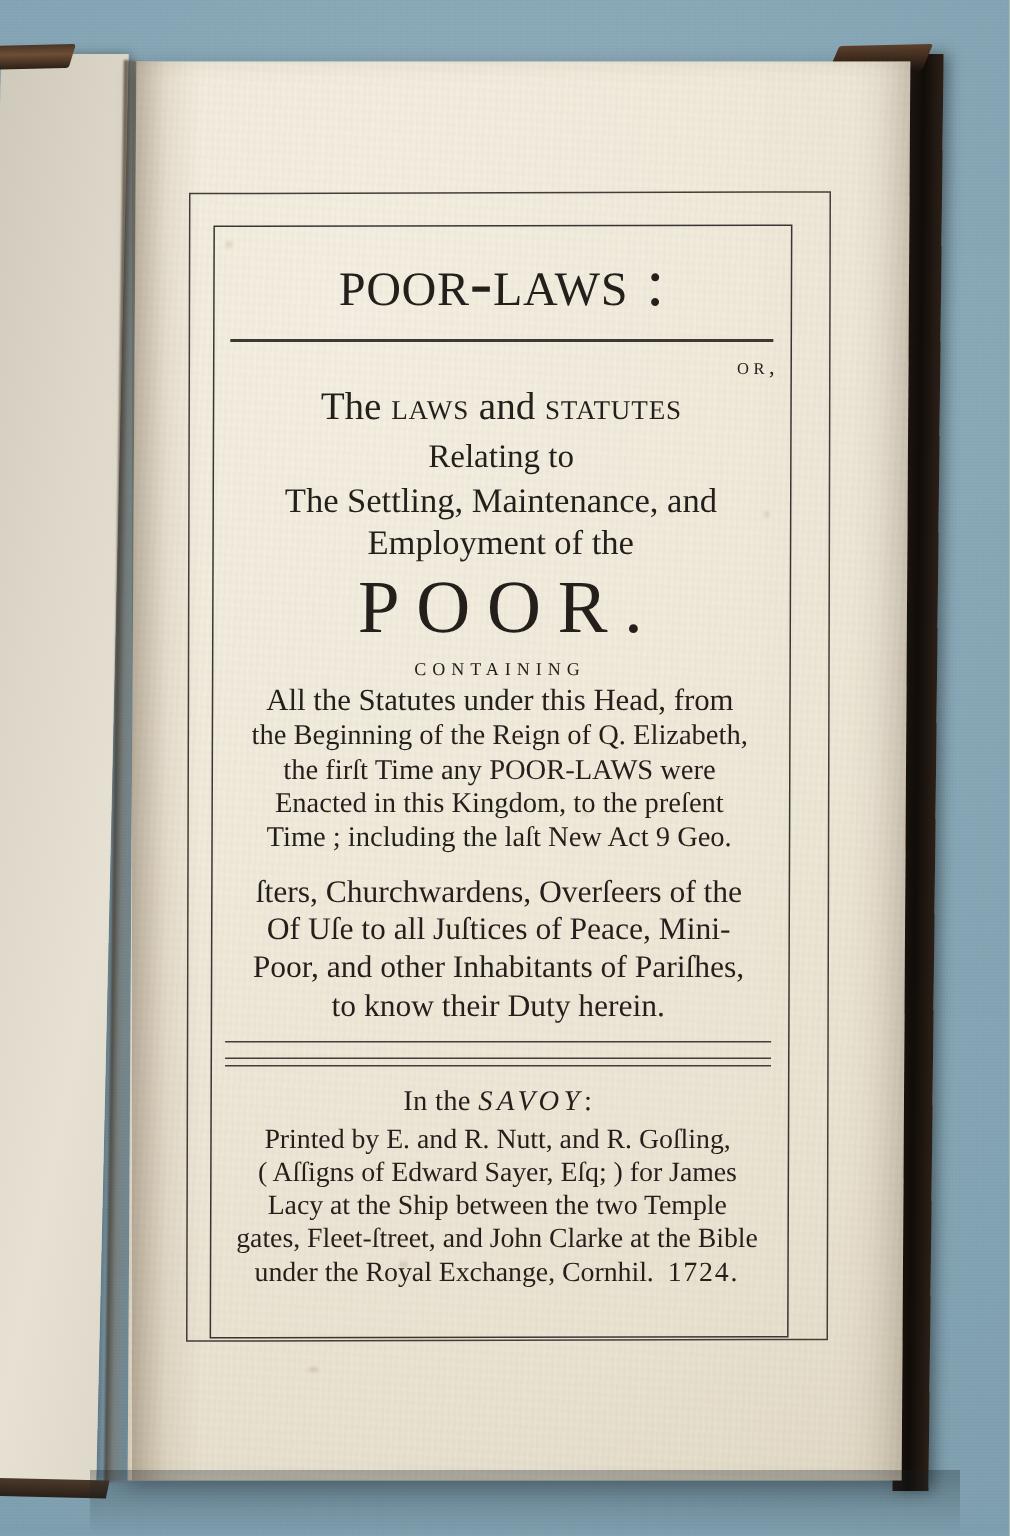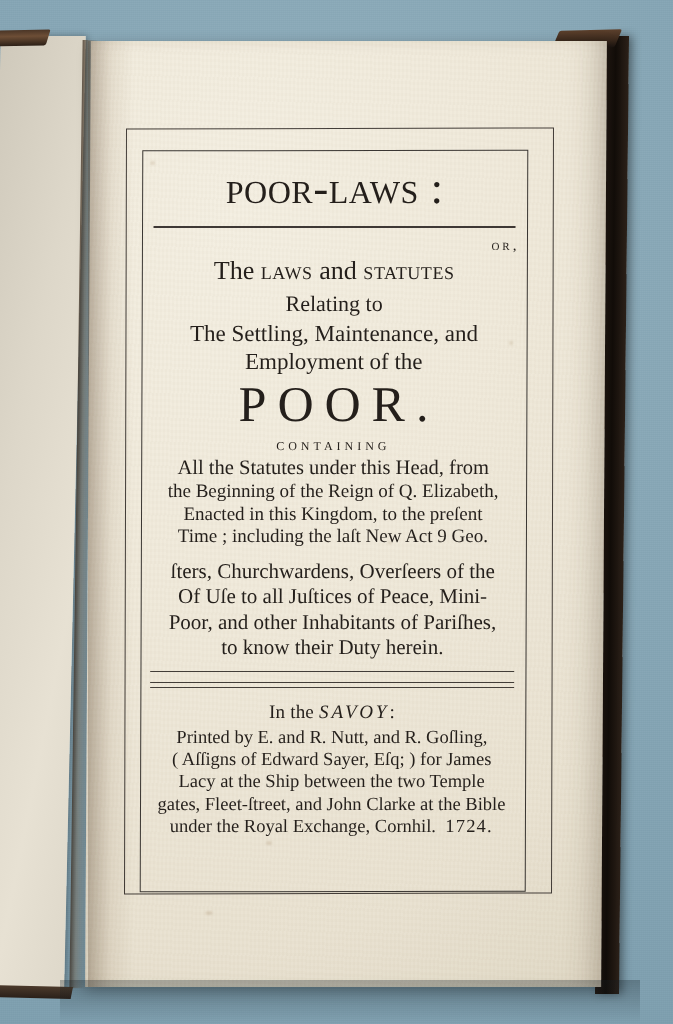--- a/index.html
+++ b/index.html
@@ -343,20 +343,21 @@
     <div class="t-settling">The Settling, Maintenance, and</div>
     <div class="t-employ">Employment of the</div>
 
     <div class="t-poor">POOR.</div>
 
     <div class="t-containing">containing</div>
 
     <div class="para">
       <span class="ln">All the Statutes under this Head, from</span>
       <span class="ln para2">the Beginning of the Reign of Q. Elizabeth,</span>
+      <span class="ln para2">the firſt Time any POOR-LAWS were</span>
       <span class="ln para2">Enacted in this Kingdom, to the preſent</span>
       <span class="ln para2">Time ; including the laſt New Act 9 Geo.</span>
     </div>
 
     <div class="para-use">
       <span class="ln">ſters, Churchwardens, Overſeers of the</span>
       <span class="ln">Of Uſe to all Juſtices of Peace, Mini-</span>
       <span class="ln">Poor, and other Inhabitants of Pariſhes,</span>
       <span class="ln">to know their Duty herein.</span>
     </div>

